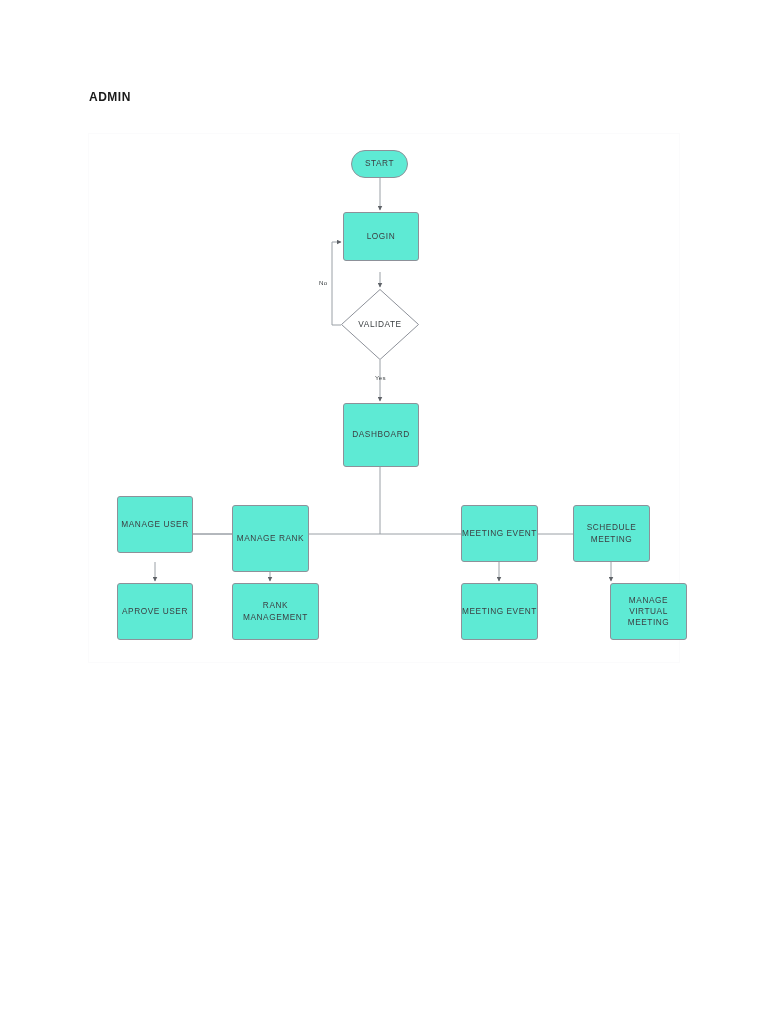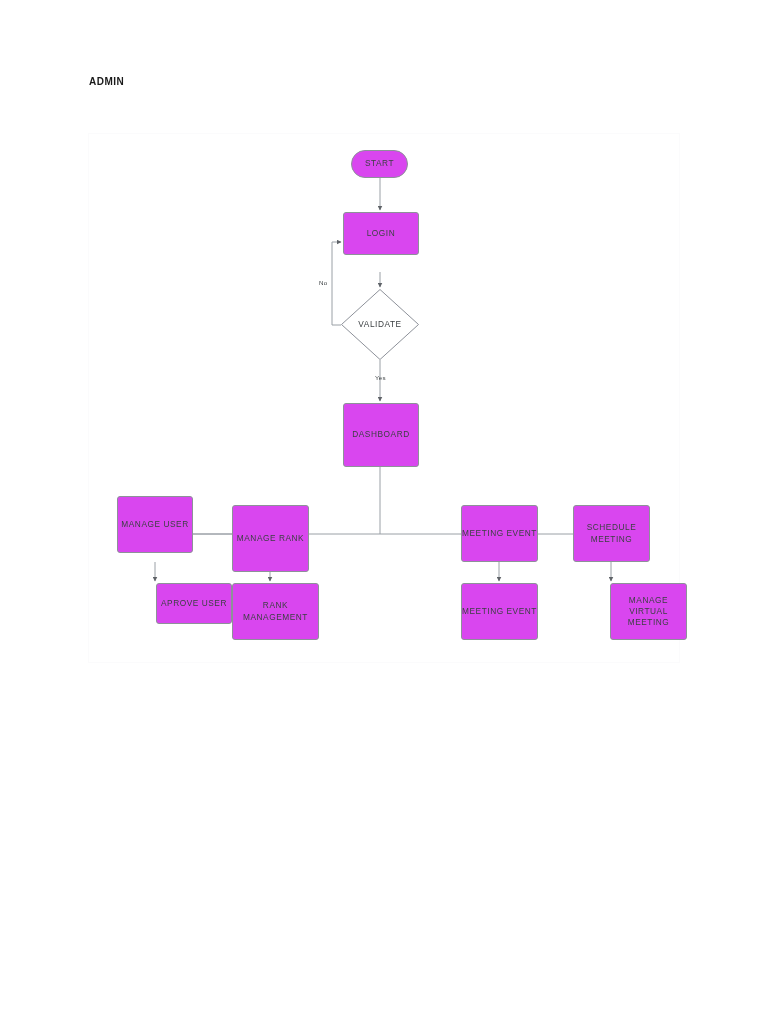--- a/index.html
+++ b/index.html
@@ -11,22 +11,22 @@
     width: 768px;
     height: 1024px;
     position: relative;
     font-family: "Liberation Sans", sans-serif;
     overflow: hidden;
   }
 
   #page-title {
     position: absolute;
     left: 89px;
-    top: 76px;
-    font-size: 10px;
+    top: 90px;
+    font-size: 12px;
     font-weight: bold;
     letter-spacing: 0.5px;
     color: #1a1a1a;
   }
 
   #diagram-frame {
     position: absolute;
     left: 88px;
     top: 133px;
     width: 592px;
@@ -40,21 +40,21 @@
     left: 0;
     top: 0;
     width: 768px;
     height: 1024px;
   }
 
   .node {
     position: absolute;
     box-sizing: border-box;
     border: 1px solid #8d9199;
-    background: #d946ef;
+    background: #5eead4;
     display: flex;
     align-items: center;
     justify-content: center;
     text-align: center;
     color: #3c4043;
     font-size: 8.3px;
     letter-spacing: 0.55px;
     line-height: 1.35;
     border-radius: 3px;
   }
@@ -118,36 +118,36 @@
     <line x1="270" y1="562" x2="270" y2="581" marker-end="url(#arrow)"></line>
     <line x1="499" y1="562" x2="499" y2="581" marker-end="url(#arrow)"></line>
     <line x1="611" y1="562" x2="611" y2="581" marker-end="url(#arrow)"></line>
   </g>
 </svg>
 
 <div id="nodes-layer">
     <div class="node terminator" style="left: 351px; top: 150px; width: 57px; height: 28px;">
       <span>START</span>
     </div>
-    <div class="node" style="left: 343px; top: 212px; width: 76px; height: 43px;">
+    <div class="node" style="left: 343px; top: 212px; width: 76px; height: 49px;">
       <span>LOGIN</span>
     </div>
     <div class="node diamond" style="left: 341px; top: 289px; width: 78px; height: 71px;">
       <svg width="78" height="71">
         <polygon points="39,0.5 77.5,35.5 39,70.5 0.5,35.5" fill="#ffffff" stroke="#8d9199" stroke-width="1"></polygon>
       </svg>
       <span class="diamond-label">VALIDATE</span>
     </div>
     <div class="node" style="left: 343px; top: 403px; width: 76px; height: 64px;">
       <span>DASHBOARD</span>
     </div>
     <div class="node" style="left: 117px; top: 496px; width: 76px; height: 57px;">
       <span>MANAGE USER</span>
     </div>
-    <div class="node" style="left: 117px; top: 583px; width: 76px; height: 41px; margin-left: 39px;">
+    <div class="node" style="left: 117px; top: 583px; width: 76px; height: 57px;">
       <span>APROVE USER</span>
     </div>
     <div class="node" style="left: 232px; top: 505px; width: 77px; height: 67px;">
       <span>MANAGE RANK</span>
     </div>
     <div class="node" style="left: 232px; top: 583px; width: 87px; height: 57px;">
       <span>RANK MANAGEMENT</span>
     </div>
     <div class="node" style="left: 461px; top: 505px; width: 77px; height: 57px;">
       <span>MEETING EVENT</span>

